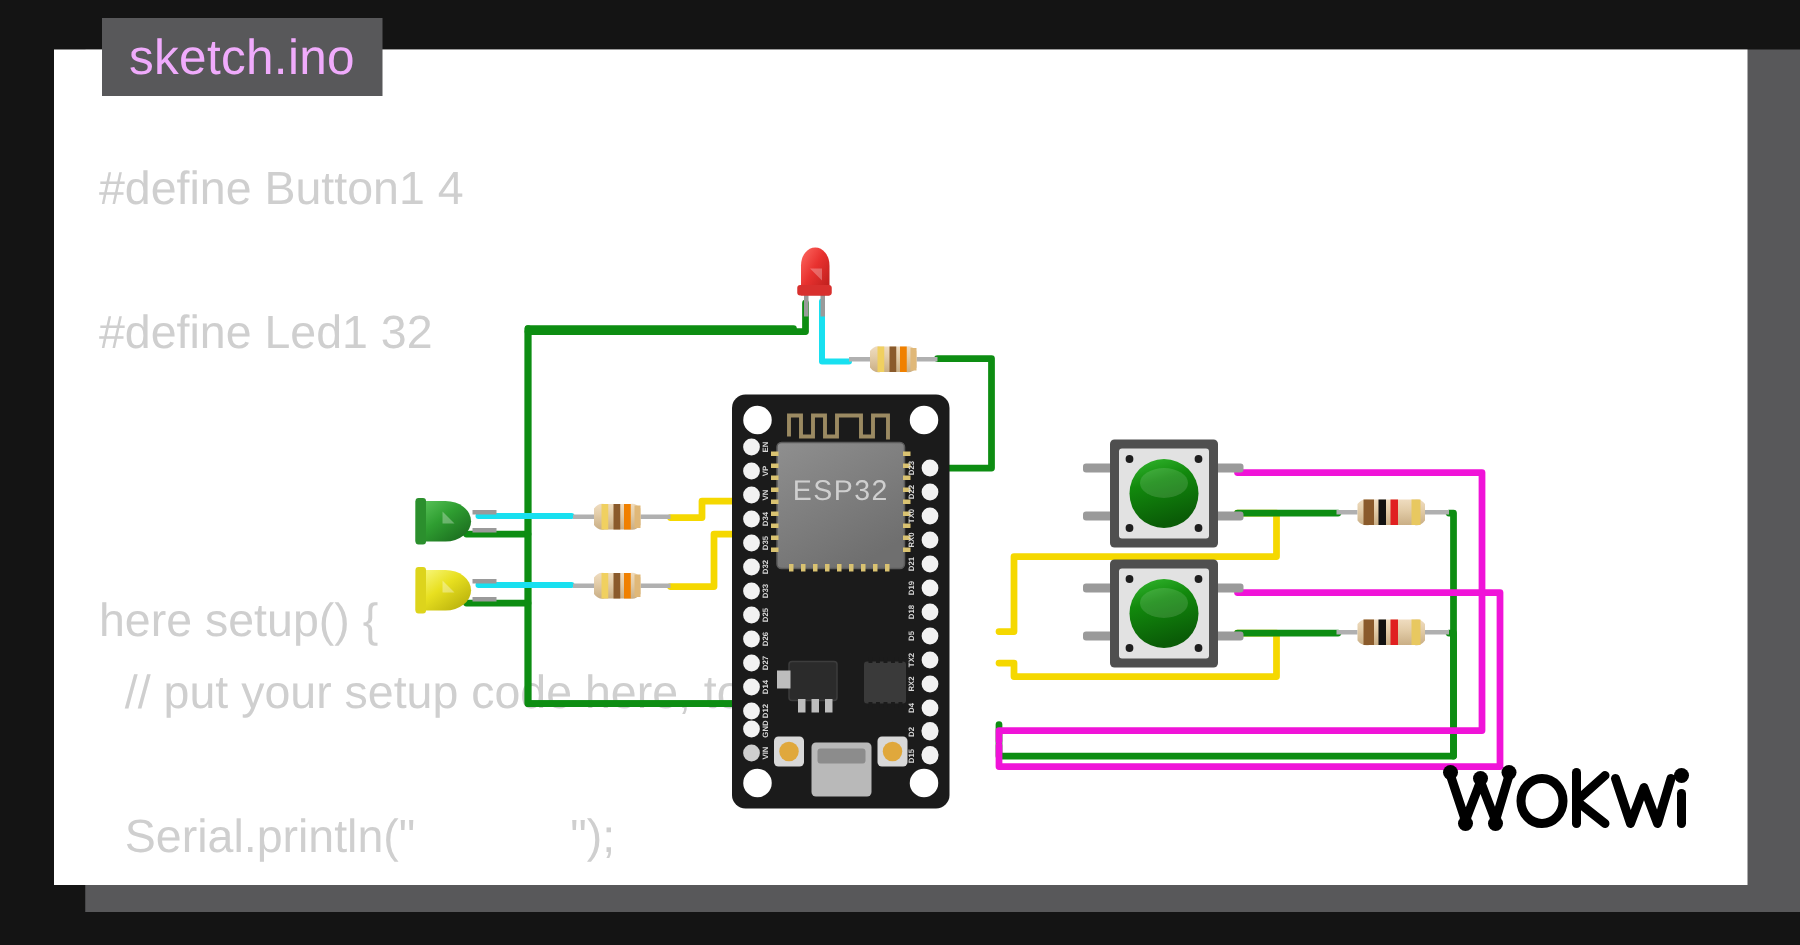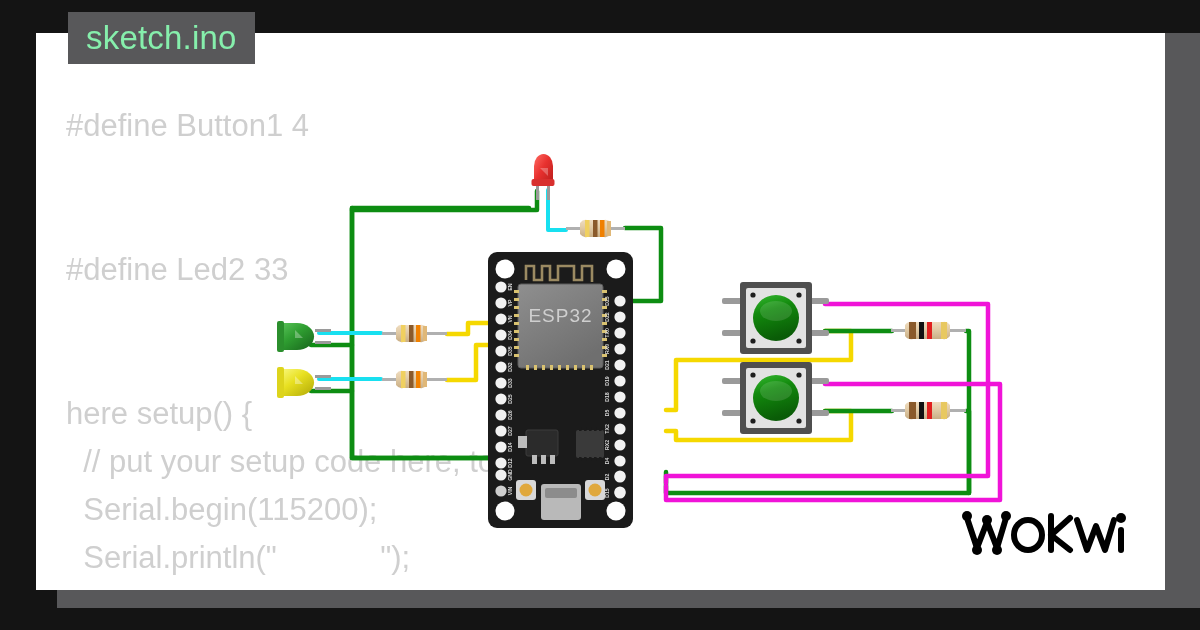--- a/index.html
+++ b/index.html
@@ -57,21 +57,21 @@
   
   .file-tab {
     position: absolute;
     left: 68px;
     top: 12px;
     height: 52px;
     padding: 0 18px;
     display: flex;
     align-items: center;
     background: #58585a;
-    color: #86efac;
+    color: #f0abfc;
     font-size: 33px;
     font-weight: 400;
     letter-spacing: 0.2px;
     z-index: 40;
     white-space: nowrap;
   }
 
   
   .code-layer {
     position: absolute;
@@ -91,21 +91,21 @@
     line-height: 31px;
     font-family: "Liberation Sans", sans-serif;
     font-weight: 400;
     white-space: pre;
   }
 
   
   .diagram {
     position: absolute;
     left: 0;
-    top: 5px;
+    top: 16px;
     width: 898px;
     height: 557px;
     z-index: 10;
   }
   .diagram svg { display: block; }
 
   
   .wokwi-logo {
     position: absolute;
     right: 38px;
@@ -131,25 +131,24 @@
 <body>
 
 <div id="root">
 
   <div class="panel-shadow"></div>
 
   <div class="panel">
 
     <div class="code-layer">
       <div class="code-line" style="top:77px">#define Button1 4</div>
-      <div class="code-line" style="top:221px">#define Led2 33</div>
+      <div class="code-line" style="top:173px">#define Led1 32</div>
       <div class="code-line" style="top:317px"></div>
       <div class="code-line" style="top:365px">here setup() {</div>
       <div class="code-line" style="top:413px">  // put your setup code here, to run once:</div>
-      <div class="code-line" style="top:461px">  Serial.begin(115200);</div>
       <div class="code-line" style="top:509px">  Serial.println("            ");</div>
 
     </div>
 
     <div class="diagram">
       <svg width="1129" height="557" viewBox="0 0 1129 557" xmlns="http://www.w3.org/2000/svg">
         <defs>
           <linearGradient id="ledRed" x1="0" y1="0" x2="1" y2="1">
             <stop offset="0%" stop-color="#ff6b63"></stop>
             <stop offset="45%" stop-color="#e8312f"></stop>

